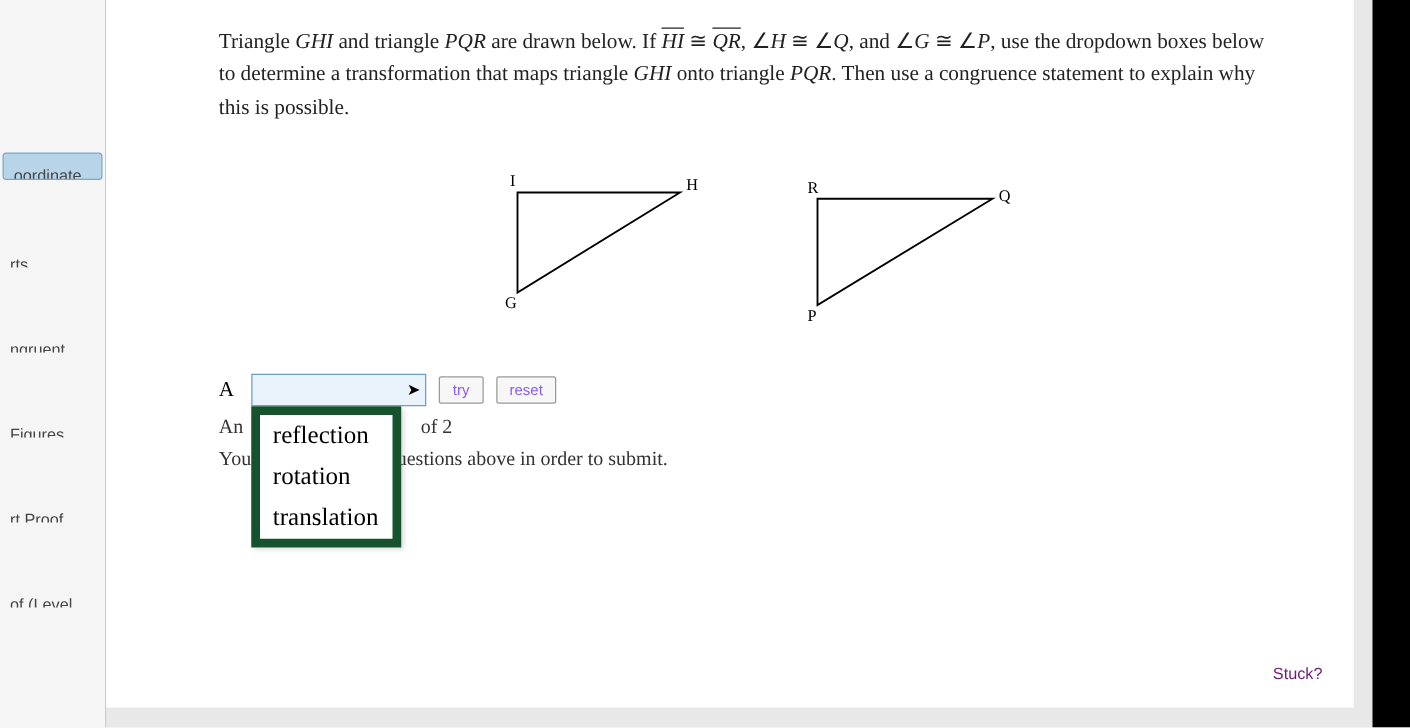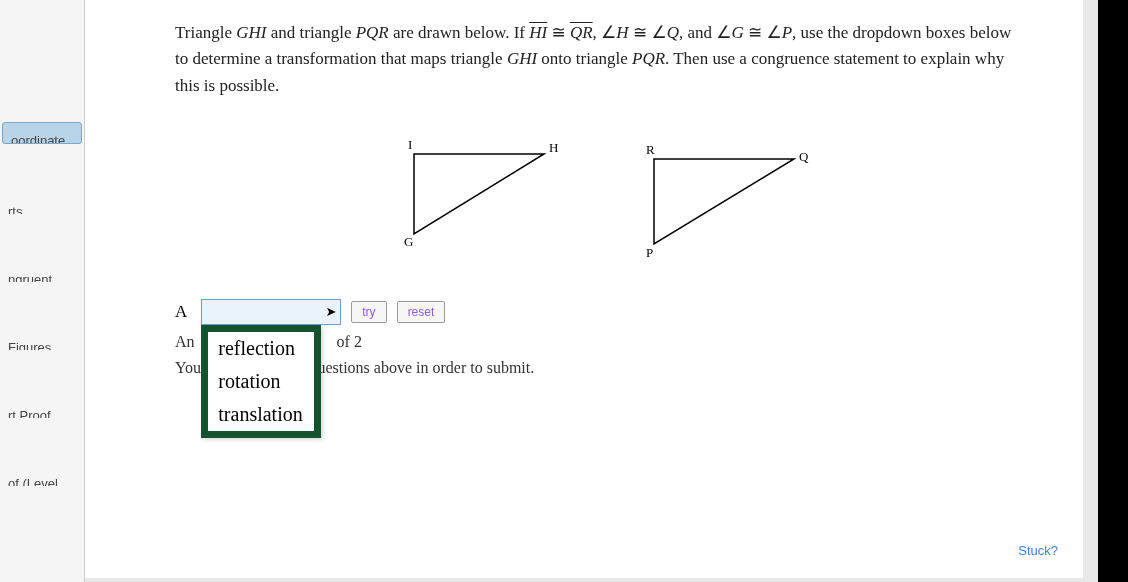--- a/index.html
+++ b/index.html
@@ -47,21 +47,21 @@
   .chev {
     font-size: 11px;
     color: #888;
     padding: 5px 8px;
   }
   .main {
     flex: 1;
     background: #fff;
     padding: 20px 60px 28px 90px;
     position: relative;
-    margin: 0 15px 4px 0;
+    margin: 0 15px 16px 0;
   }
   .question-text {
     font-size: 17px;
     line-height: 1.55;
     color: #222;
     margin-bottom: 20px;
   }
   .figures {
     display: flex;
     justify-content: center;
@@ -135,21 +135,21 @@
     font-size: 16px;
     color: #333;
     margin-top: 6px;
   }
   .stuck {
     position: absolute;
     right: 25px;
     bottom: 20px;
     font-family: Arial, sans-serif;
     font-size: 13px;
-    color: #3b82f6;
+    color: #701a75;
     cursor: pointer;
   }
   .right-strip {
     width: 30px;
     background: #000;
   }
   .cursor-arrow {
     position: absolute;
     right: 4px;
     top: 4px;

